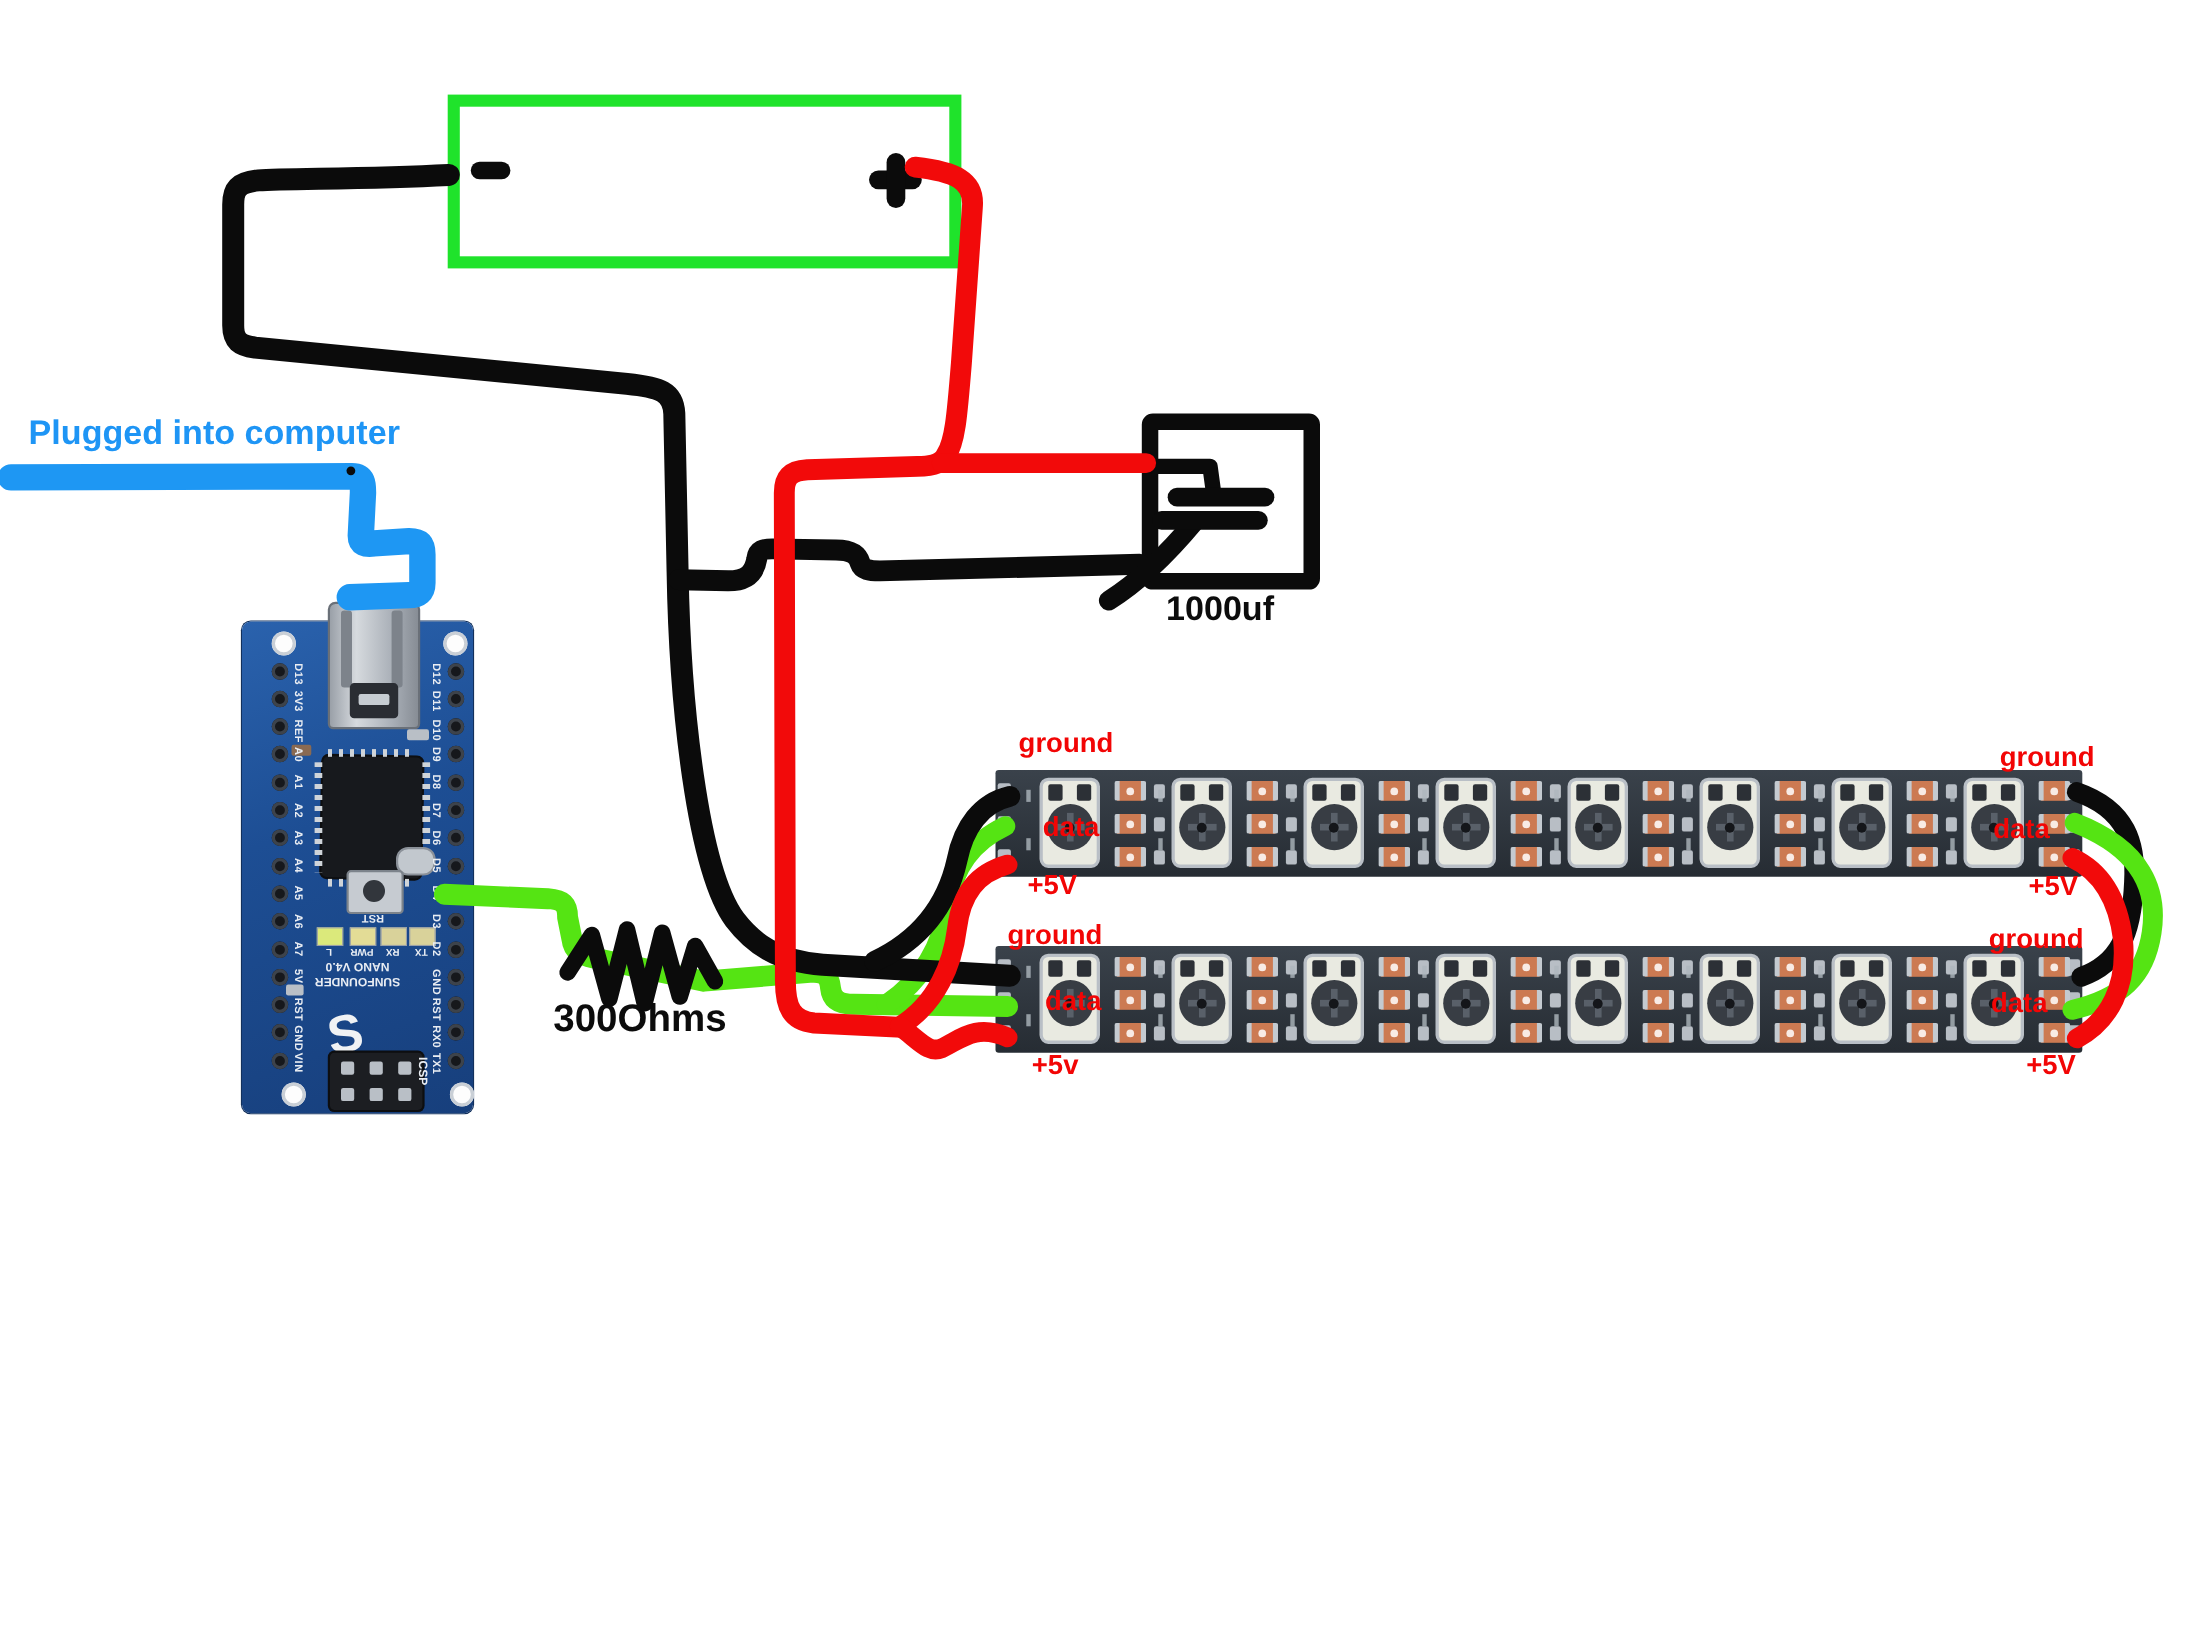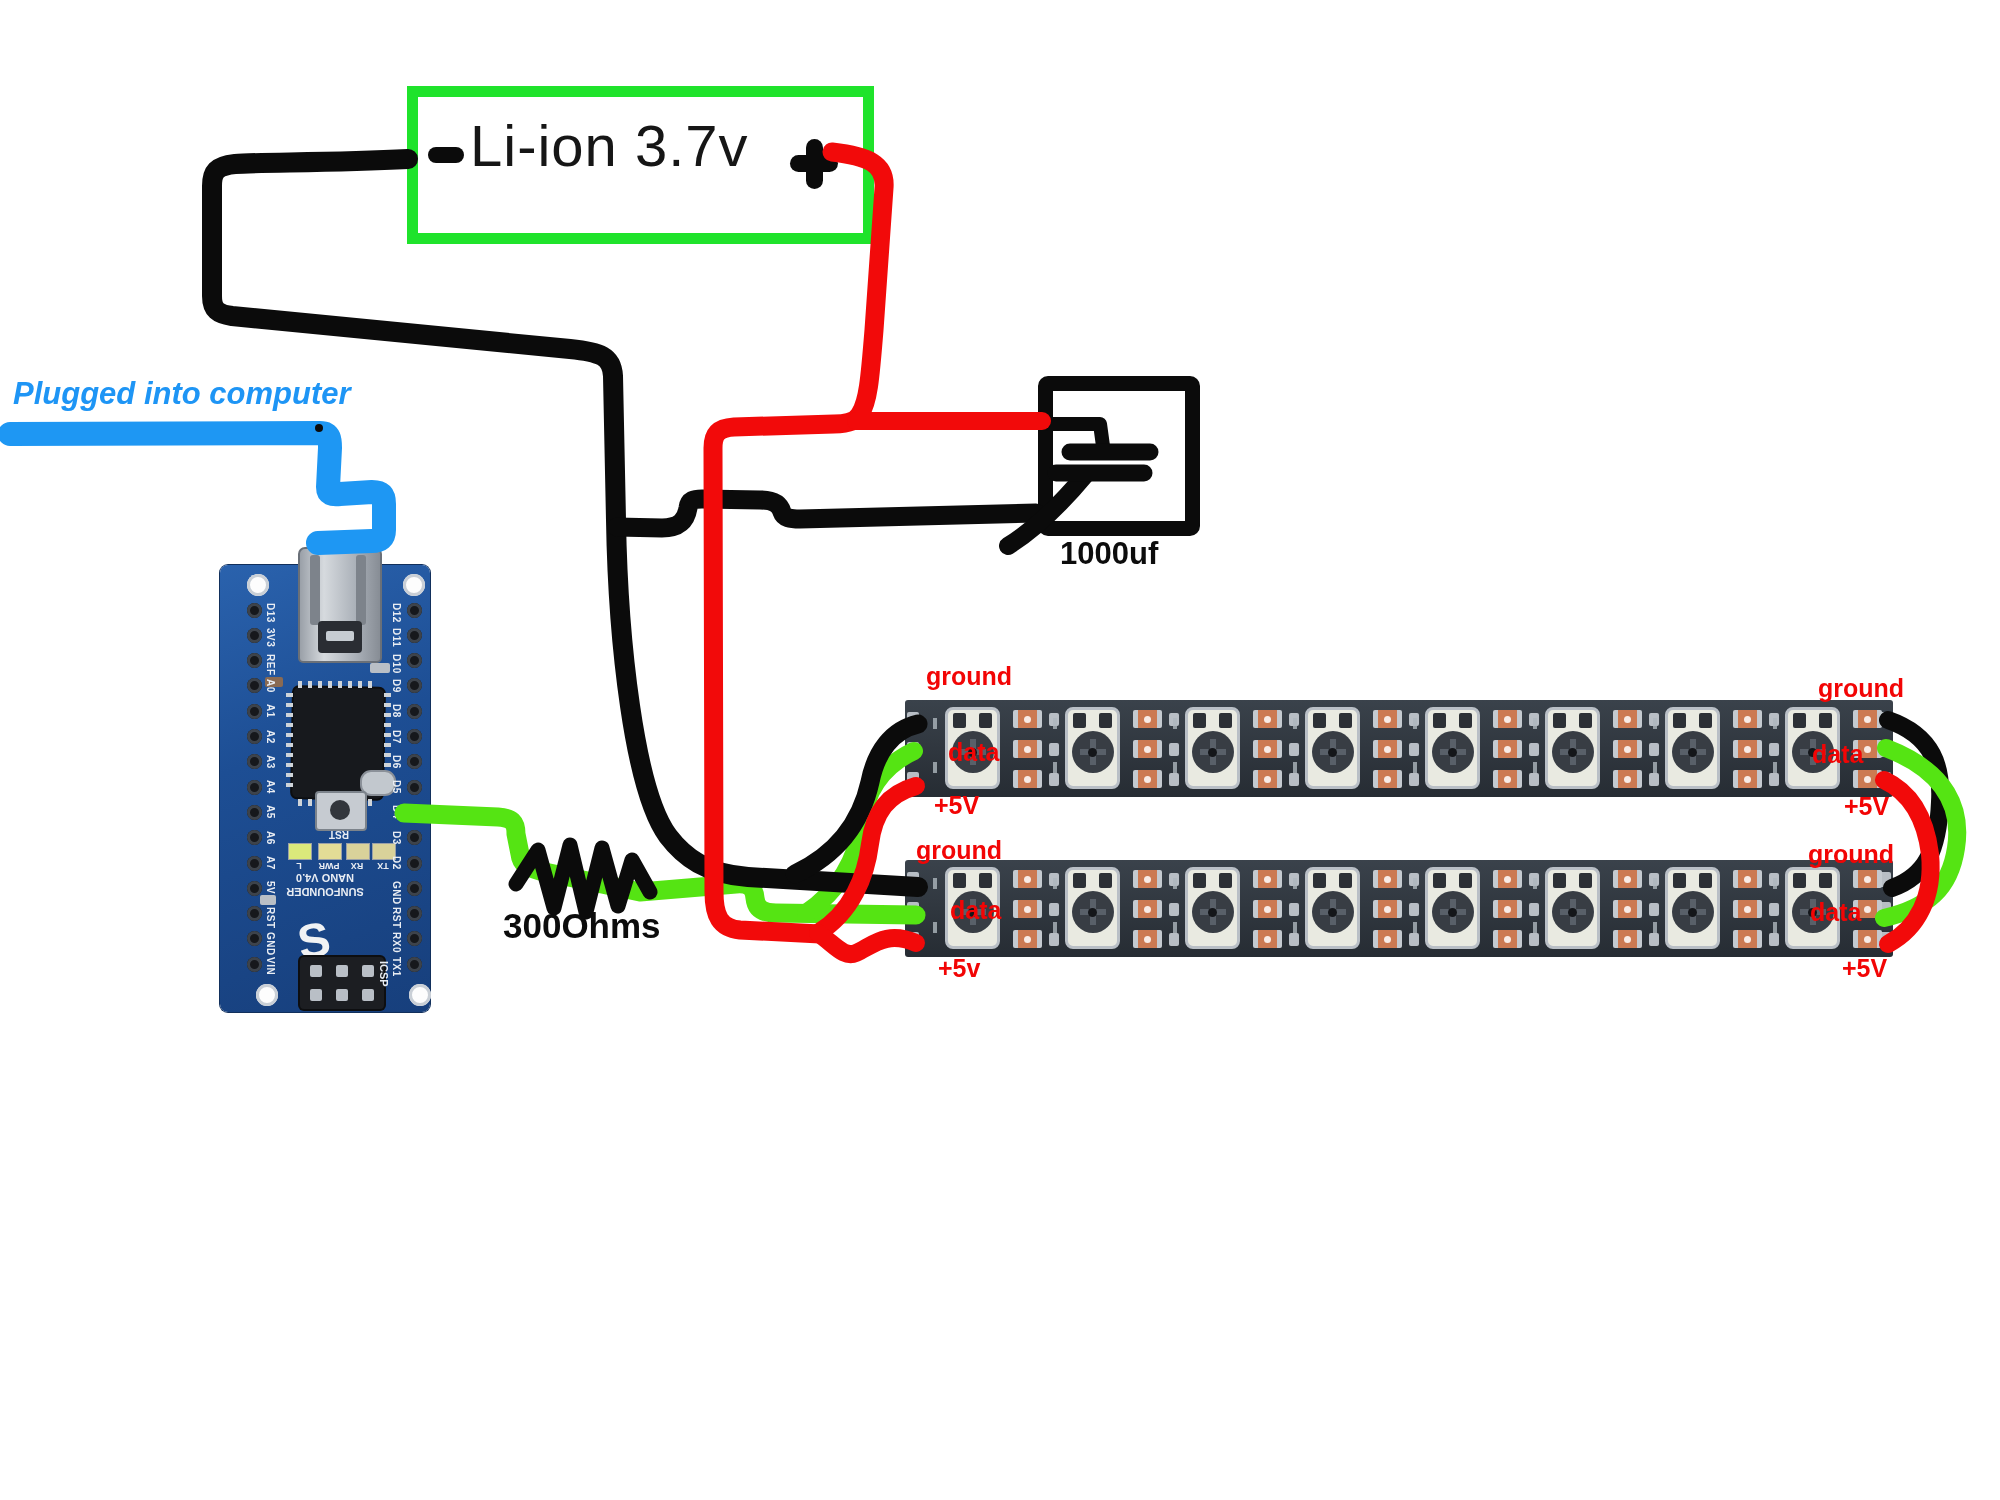--- a/index.html
+++ b/index.html
@@ -48,25 +48,24 @@
   .smd i{position:absolute;left:50%;top:50%;width:7px;height:7px;margin:-3.5px 0 0 -3.5px;border-radius:50%;background:rgba(255,255,255,.85);display:block;}
   .tick{position:absolute;width:4px;height:11px;background:#aeb6bd;opacity:.8;}
   
   #wires{position:absolute;left:0;top:0;z-index:5;pointer-events:none;}
 </style>
 </head>
 <body>
 
 <div id="stage">
 
-  <div class="abs ann-blue" style="left:13px;top:376px;font-style:italic;">Plugged into computer</div>
+  <div class="abs ann-blue" style="left:26px;top:376px;">Plugged into computer</div>
 
   <div class="abs" id="battery-box"></div>
   <div class="abs term" style="left:428px;top:147px;width:36px;height:16px;"></div>
-  <div class="abs" id="battery-text">Li-ion 3.7v</div>
   <div class="abs term" style="left:790px;top:155px;width:48px;height:17px;"></div>
   <div class="abs term" style="left:806px;top:139px;width:17px;height:50px;"></div>
 
   <div class="abs" id="cap-box"></div>
   <div class="abs ann-black" style="left:1060px;top:536px;font-size:31px;">1000uf</div>
 
   <div class="abs ann-black" style="left:503px;top:906px;font-size:35px;">300Ohms</div>
 
   <div class="abs" id="nano">
     <div class="hole" style="left:27px;top:9px;"></div>

